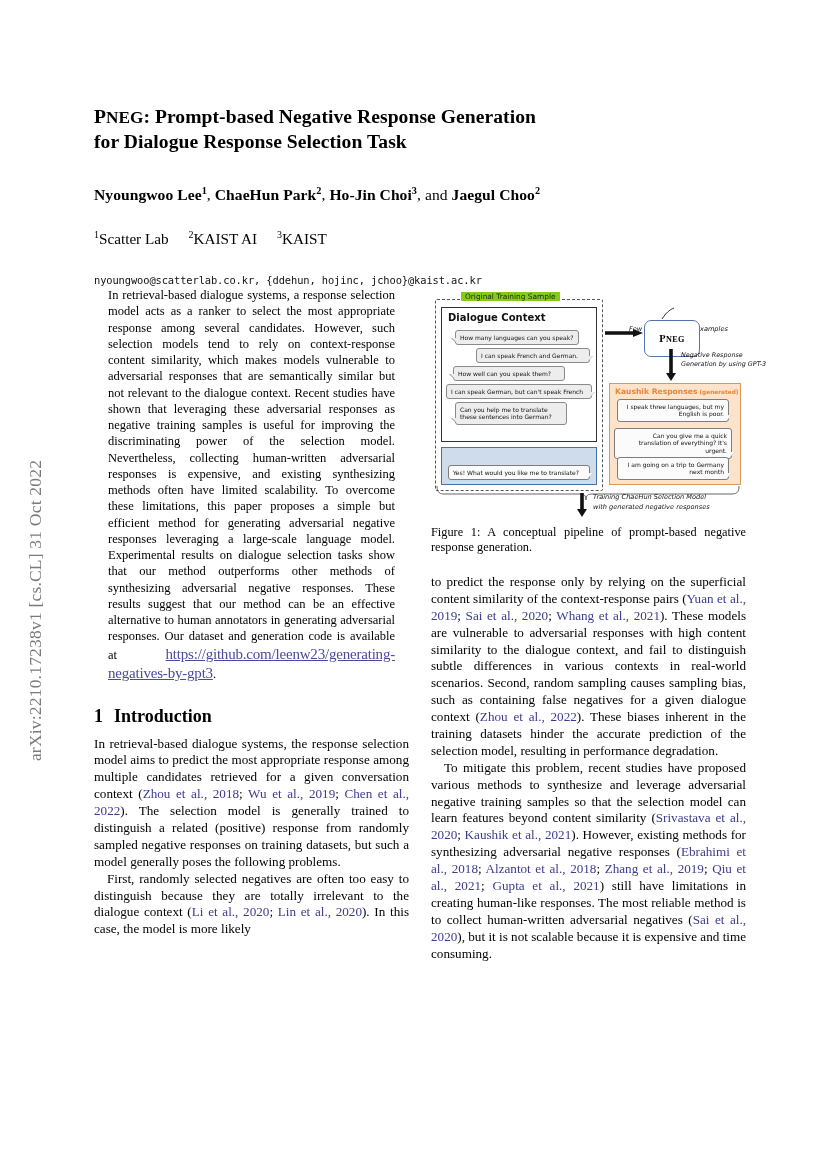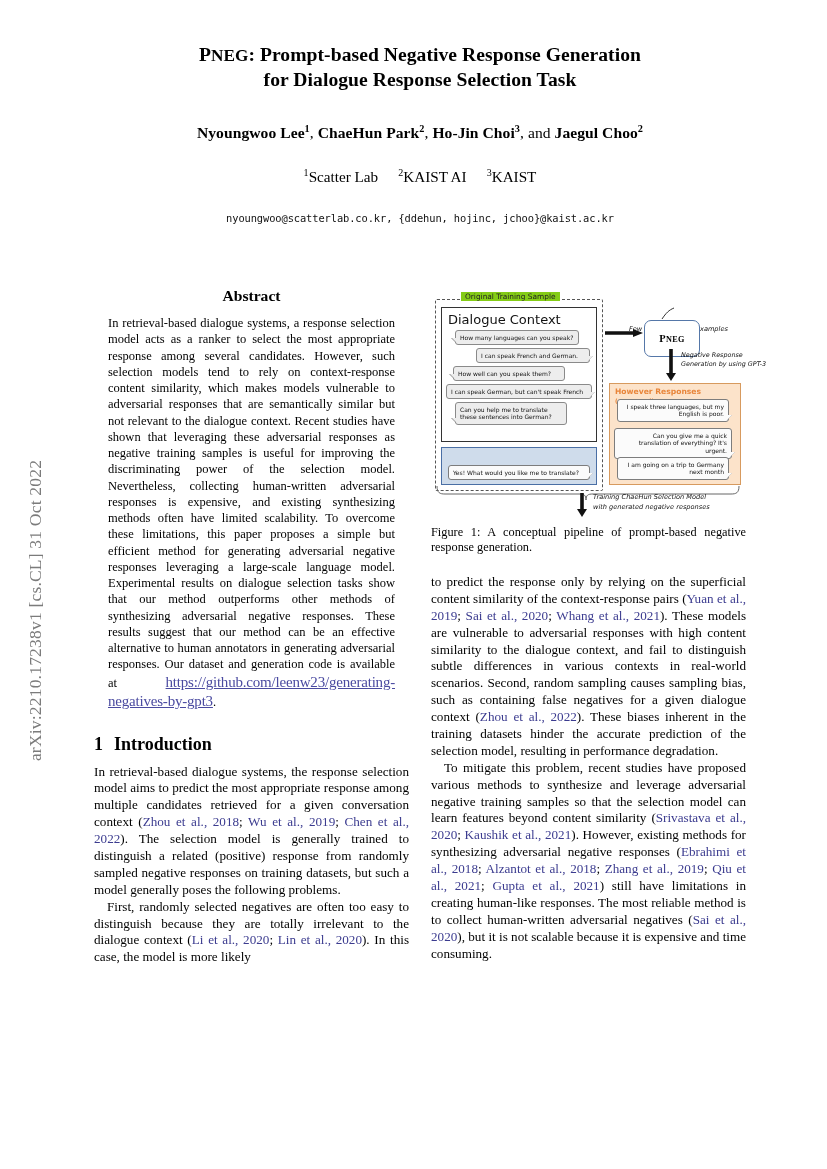--- a/index.html
+++ b/index.html
@@ -31,21 +31,21 @@
   }
 
   
   #page {
     position: absolute;
     left: 94px; top: 0;
     width: 652px; height: 1169px;
   }
 
   
-  #titleblock { padding-top: 42px; text-align: center; }
+  #titleblock { padding-top: 104px; }
   #paper-title {
     font-size: 19.6px; font-weight: bold;
     line-height: 1.30;
     letter-spacing: .05px;
   }
   #paper-title .sc {
     font-size: 17.2px;
     font-variant: normal;
   }
   #authors {
@@ -134,21 +134,21 @@
 
   
   #dialogue-context-box {
     position: absolute;
     left: 10px; top: 20px;
     width: 156px; height: 135px;
     border: 1.1px solid #333;
     background: #fff;
   }
   .panel-title {
-    font-size: 13px; font-weight: normal;
+    font-size: 10px; font-weight: bold;
     padding: 4px 0 0 6px;
     color: #111;
   }
 
   .bubble {
     position: absolute;
     background: #ededed;
     border: .9px solid #8a8a8a;
     border-radius: 3px;
     font-size: 6.0px;
@@ -306,21 +306,20 @@
     </div>
 
     <div id="emails">nyoungwoo@scatterlab.co.kr, {ddehun, hojinc, jchoo}@kaist.ac.kr</div>
   </div>
 
   <div id="columns">
 
     <div class="col">
 
       <div class="abstract-wrap">
-        <h2 class="sec-head centered">Abstract</h2>
         <p class="body"><span>In retrieval-based dialogue systems, a response selection model acts as a ranker to select the most appropriate response among several candidates. However, such selection models tend to rely on context-response content similarity, which makes models vulnerable to adversarial responses that are semantically similar but not relevant to the dialogue context. Recent studies have shown that leveraging these adversarial responses as negative training samples is useful for improving the discriminating power of the selection model. Nevertheless, collecting human-written adversarial responses is expensive, and existing synthesizing methods often have limited scalability. To overcome these limitations, this paper proposes a simple but efficient method for generating adversarial negative responses leveraging a large-scale language model. Experimental results on dialogue selection tasks show that our method outperforms other methods of synthesizing adversarial negative responses. These results suggest that our method can be an effective alternative to human annotators in generating adversarial responses. Our dataset and generation code is available at </span><a class="url" href="#">https://github.com/leenw23/generating-negatives-by-gpt3</a><span>.</span></p>
       </div>
 
       <div style="height:22px"></div>
 
       <h2 class="sec-head"><span class="num">1</span><span>Introduction</span></h2>
 
       <p class="body"><span>In retrieval-based dialogue systems, the response selection model aims to predict the most appropriate response among multiple candidates retrieved for a given conversation context (</span><span class="cite">Zhou et al., 2018</span><span>; </span><span class="cite">Wu et al., 2019</span><span>; </span><span class="cite">Chen et al., 2022</span><span>). The selection model is generally trained to distinguish a related (positive) response from randomly sampled negative responses on training datasets, but such a model generally poses the following problems.</span></p>
 
       <p class="body"><span>First, randomly selected negatives are often too easy to distinguish because they are totally irrelevant to the dialogue context (</span><span class="cite">Li et al., 2020</span><span>; </span><span class="cite">Lin et al., 2020</span><span>). In this case, the model is more likely</span></p>
@@ -364,21 +363,21 @@
 
           <svg id="arrow-pneg-down" viewBox="0 0 10 32">
             <path d="M3.2,0 H6.8 V24 H10 L5,32 L0,24 H3.2 Z" fill="#111"></path>
           </svg>
           <div id="gen-label">
             <span>Negative Response</span><br>
             <span>Generation by using GPT-3</span>
           </div>
 
           <div id="negative-box">
-            <div id="negative-title"><span>However Responses</span><span class="gen"> (generated)</span></div>
+            <div id="negative-title"><span>Kaushik Responses</span><span class="gen"> (generated)</span></div>
           </div>
           <div class="bubble white tail-r" style="left:186px; top:112px; width:112px; text-align:right;">I speak three languages, but my English is poor.</div>
           <div class="bubble white tail-r" style="left:183px; top:141px; width:118px; text-align:right;">Can you give me a quick translation of everything? It's urgent.</div>
           <div class="bubble white tail-r" style="left:186px; top:170px; width:112px; text-align:right;">I am going on a trip to Germany next month</div>
 
           <svg id="brace-svg" viewBox="0 0 306 16">
             <path d="M2,1 C2,8 5,9 10,9 L144,9 C149,9 151,10 151,15 C151,10 153,9 158,9 L296,9 C301,9 304,8 304,1" stroke="#666" stroke-width="1" fill="none"></path>
           </svg>
 
           <svg id="arrow-train" viewBox="0 0 10 24">

